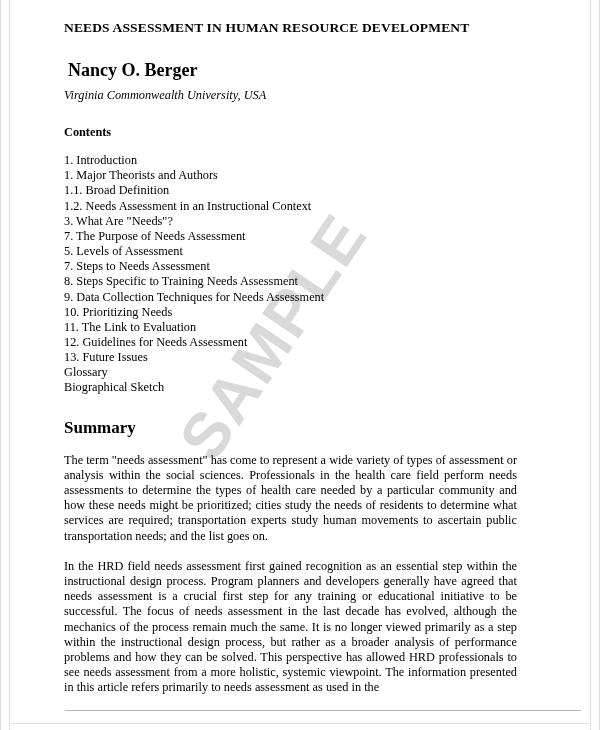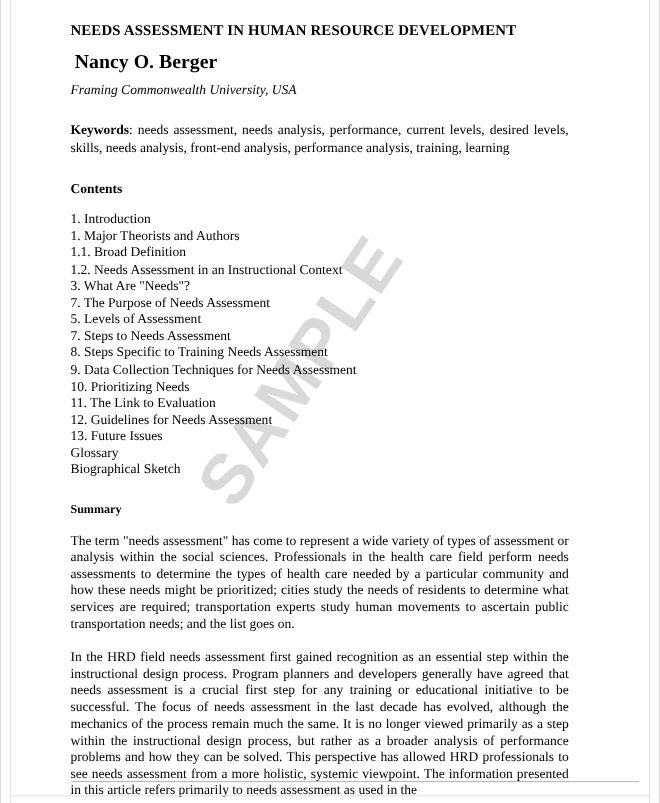--- a/index.html
+++ b/index.html
@@ -76,21 +76,21 @@
   .content {
     position: relative;
     z-index: 2;
     padding: 20px 82px 0 63px;
   }
 
   .doc-title {
     font-size: 13.5px;
     font-weight: 700;
     letter-spacing: 0.15px;
-    margin: 0 0 8px 0;
+    margin: 0 0 22px 0;
     line-height: 1.25;
   }
 
   .author {
     font-size: 18px;
     font-weight: 700;
     margin: 4px;
     line-height: 1.33;
   }
   .affiliation {
@@ -122,21 +122,21 @@
     padding: 0;
     list-style: none;
   }
   .toc li {
     font-size: 12.3px;
     line-height: 15.15px;
     white-space: nowrap;
   }
 
   .summary-heading {
-    font-size: 11px;
+    font-size: 17px;
     font-weight: 700;
     margin: 0 0 15px 0;
   }
 
   p.body-par {
     font-size: 12.3px;
     line-height: 15.2px;
     text-align: justify;
     margin: 0 0 15px 0;
   }
@@ -152,23 +152,22 @@
   <div class="edge-left"></div>
   <div class="edge-right"></div>
 
   <div class="watermark">SAMPLE</div>
 
   <div class="content">
 
     <h1 class="doc-title">NEEDS ASSESSMENT IN HUMAN RESOURCE DEVELOPMENT</h1>
 
     <p class="author">Nancy O. Berger</p>
-    <p class="affiliation">Framing Commonwealth University, USA</p>
+    <p class="affiliation">Virginia Commonwealth University, USA</p>
 
-    <p class="keywords"><span class="kw-label">Keywords</span><span>: </span><span>needs assessment, needs analysis, performance, current levels, desired levels, skills, needs analysis, front-end analysis, performance analysis, training, learning</span></p>
 
     <h2 class="section-heading">Contents</h2>
 
     <ul class="toc">
       <li>1. Introduction</li>
       <li>1. Major Theorists and Authors</li>
       <li>1.1. Broad Definition</li>
       <li>1.2. Needs Assessment in an Instructional Context</li>
       <li>3. What Are "Needs"?</li>
       <li>7. The Purpose of Needs Assessment</li>

